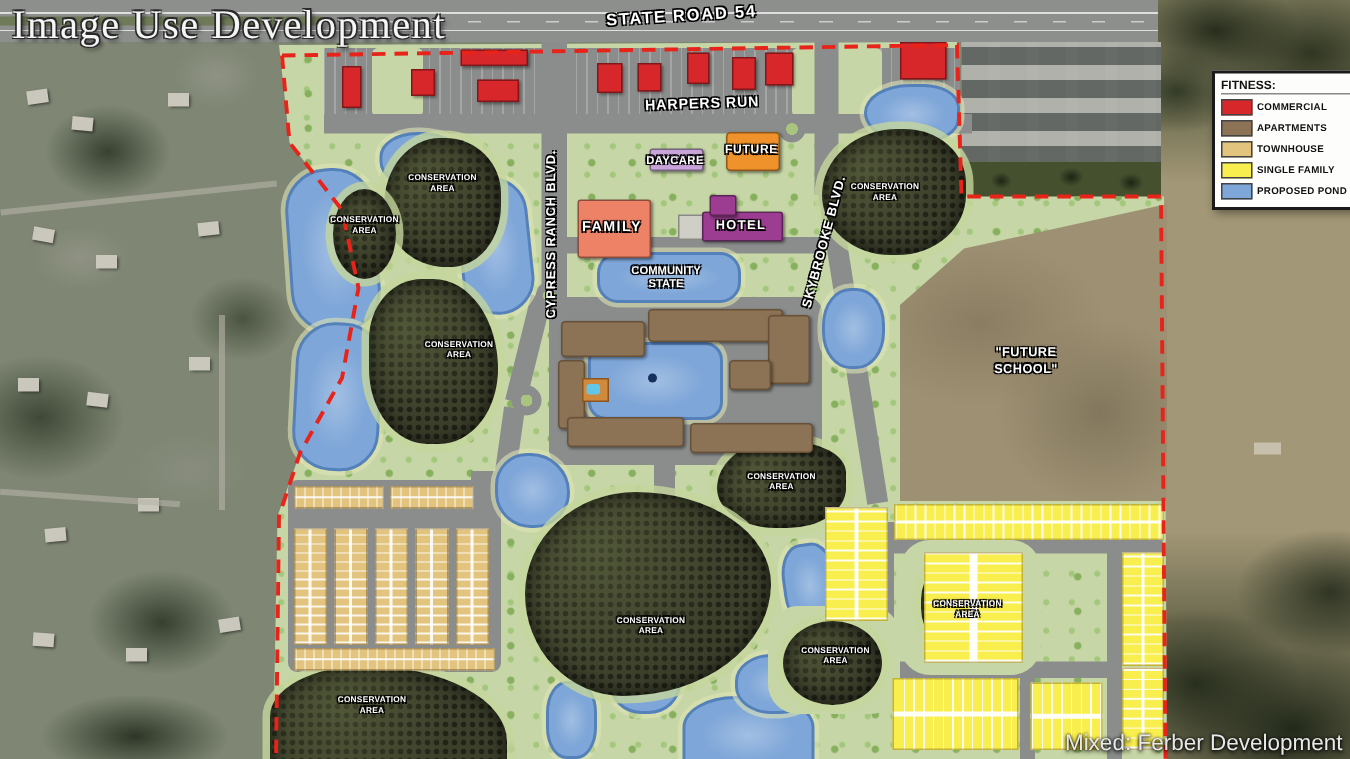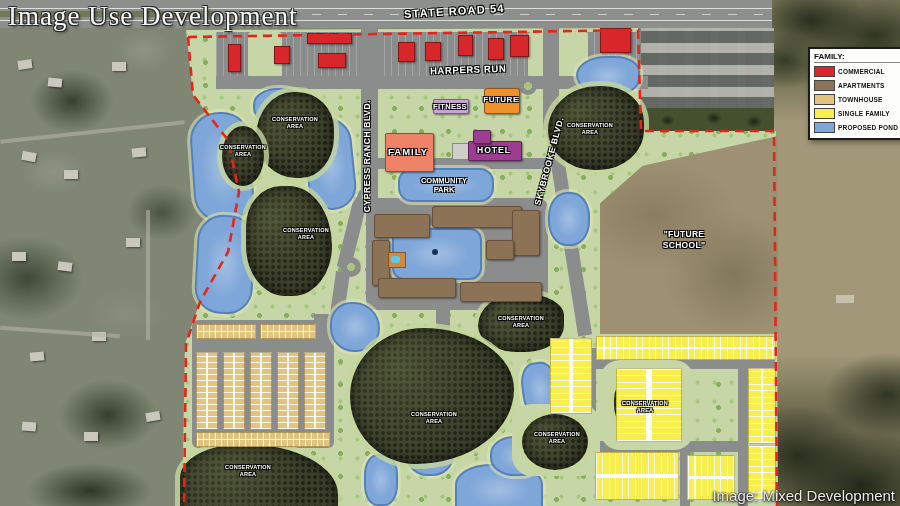--- a/index.html
+++ b/index.html
@@ -357,37 +357,37 @@
   <svg class="boundary-svg" width="900" height="506">
     <polyline points="188,37 638,30 641,131 774,131 777,506" fill="none" stroke="#e8231a" stroke-width="2.6" stroke-dasharray="9 6"></polyline>
     <polyline points="188,37 193,95 228,140 239,192 228,252 200,302 186,344 184,506" fill="none" stroke="#e8231a" stroke-width="2.6" stroke-dasharray="9 6"></polyline>
   </svg>
 
   <div class="lbl-sr">STATE ROAD 54</div>
   <div class="lbl-harpers">HARPERS RUN</div>
   <div class="lbl-cypress">CYPRESS RANCH BLVD.</div>
   <div class="lbl-skybrooke">SKYBROOKE BLVD.</div>
   <div class="lbl lbl-office">FUTURE</div>
-  <div class="lbl lbl-daycare">FITNESS</div>
+  <div class="lbl lbl-daycare">DAYCARE</div>
   <div class="lbl lbl-fitness">FAMILY</div>
   <div class="lbl lbl-hotel">HOTEL</div>
-  <div class="lbl lbl-park">COMMUNITY PARK</div>
+  <div class="lbl lbl-park">COMMUNITY STATE</div>
   <div class="lbl lbl-school">"FUTURE SCHOOL"</div>
   <div class="lbl cons-lbl cl1">CONSERVATION AREA</div>
   <div class="lbl cons-lbl cl2">CONSERVATION AREA</div>
   <div class="lbl cons-lbl cl3">CONSERVATION AREA</div>
   <div class="lbl cons-lbl cl4">CONSERVATION AREA</div>
   <div class="lbl cons-lbl cl5">CONSERVATION AREA</div>
   <div class="lbl cons-lbl cl6">CONSERVATION AREA</div>
   <div class="lbl cons-lbl cl7">CONSERVATION AREA</div>
   <div class="lbl cons-lbl cl8">CONSERVATION AREA</div>
   <div class="lbl cons-lbl cl9">CONSERVATION AREA</div>
 
   <div class="legend">
-    <div class="legend-title">FAMILY:</div>
+    <div class="legend-title">FITNESS:</div>
     <div class="legend-row">
       <span class="swatch" style="background-color: rgb(216, 39, 43);"></span>
       <span class="legend-label">COMMERCIAL</span>
     </div>
     <div class="legend-row">
       <span class="swatch" style="background-color: rgb(140, 115, 86);"></span>
       <span class="legend-label">APARTMENTS</span>
     </div>
     <div class="legend-row">
       <span class="swatch" style="background-color: rgb(227, 196, 127);"></span>
@@ -397,15 +397,15 @@
       <span class="swatch" style="background-color: rgb(248, 238, 78);"></span>
       <span class="legend-label">SINGLE FAMILY</span>
     </div>
     <div class="legend-row">
       <span class="swatch" style="background-color: rgb(126, 166, 216);"></span>
       <span class="legend-label">PROPOSED POND</span>
     </div>
   </div>
 
   <div class="map-title">Image Use Development</div>
-  <div class="attribution">Image: Mixed Development</div>
+  <div class="attribution">Mixed: Ferber Development</div>
 
 </div>
 
 </body></html>

